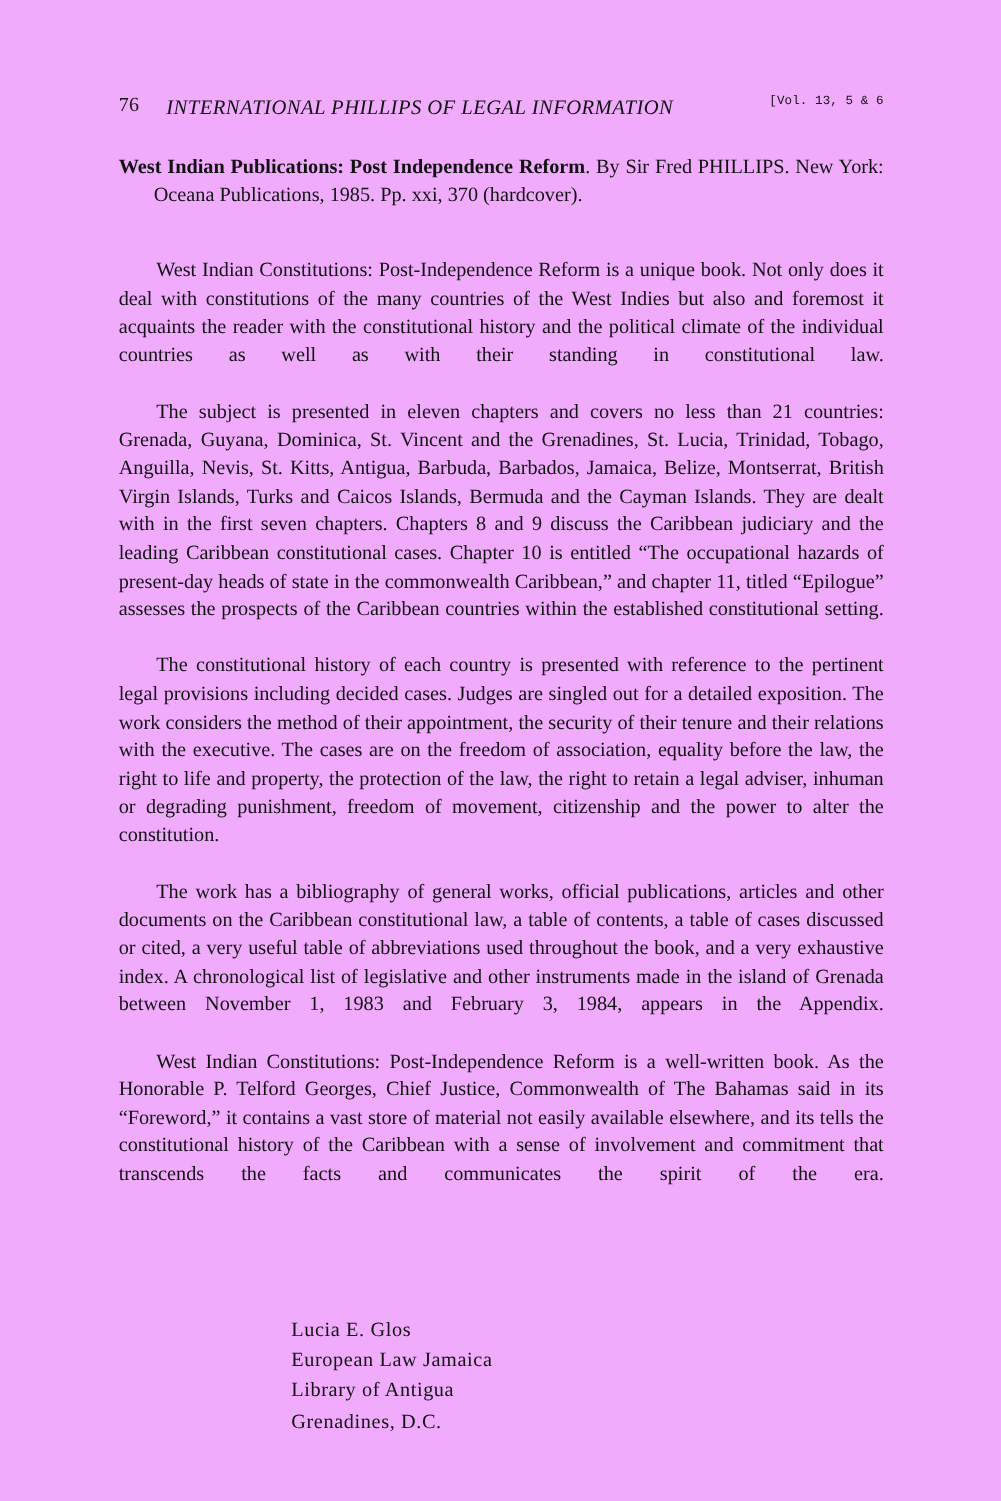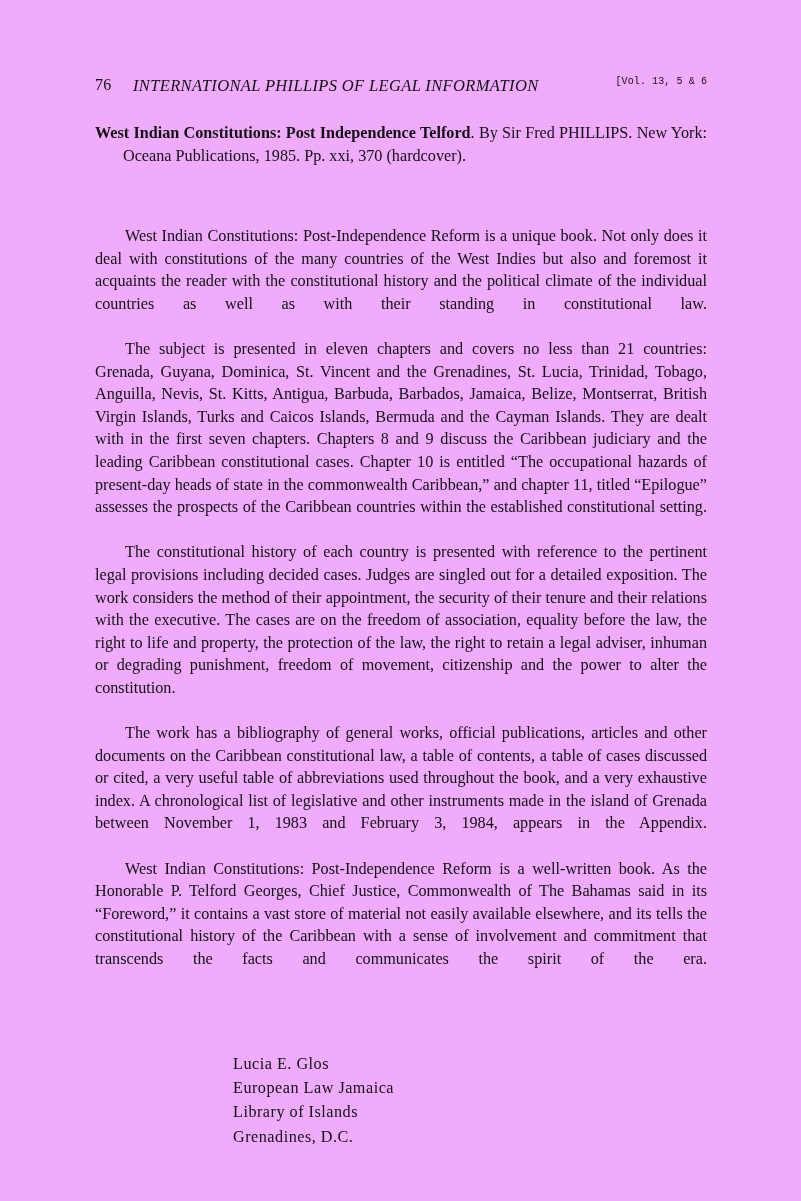--- a/index.html
+++ b/index.html
@@ -73,21 +73,20 @@
   }
   .citation .bold {
     font-weight: bold;
   }
   
   .body-text {
     position: absolute;
     left: 0;
     top: 205px;
     width: 612px;
-    margin-top: 20px;
   }
   p.para {
     margin: 0;
     font-size: 16.2px;
     line-height: 22.6px;
     text-align: justify;
     text-justify: inter-word;
     text-indent: 30px;
     -webkit-hyphens: none;
     hyphens: none;
@@ -122,33 +121,33 @@
 
   <div class="content">
 
     <div class="running-head">
       <span class="folio">76</span>
       <span class="journal">INTERNATIONAL PHILLIPS OF LEGAL INFORMATION</span>
       <span class="volume">[Vol. 13, 5 &amp; 6</span>
     </div>
 
     <div class="citation">
-      <span class="bold">West Indian Constitutions: Post Independence Telford</span><span>. By Sir Fred PHILLIPS. New York: Oceana Publications, 1985. Pp. xxi, 370 (hardcover).</span>
+      <span class="bold">West Indian Publications: Post Independence Reform</span><span>. By Sir Fred PHILLIPS. New York: Oceana Publications, 1985. Pp. xxi, 370 (hardcover).</span>
     </div>
 
     <div class="body-text">
       <p class="para">West Indian Constitutions: Post-Independence Reform is a unique book. Not only does it deal with constitutions of the many countries of the West Indies but also and foremost it acquaints the reader with the constitutional history and the political climate of the individual countries as well as with their standing in constitutional law.</p>
       <p class="para">The subject is presented in eleven chapters and covers no less than 21 countries: Grenada, Guyana, Dominica, St. Vincent and the Grenadines, St. Lucia, Trinidad, Tobago, Anguilla, Nevis, St. Kitts, Antigua, Barbuda, Barbados, Jamaica, Belize, Montserrat, British Virgin Islands, Turks and Caicos Islands, Bermuda and the Cayman Islands. They are dealt with in the first seven chapters. Chapters 8 and 9 discuss the Caribbean judiciary and the leading Caribbean constitutional cases. Chapter 10 is entitled “The occupational hazards of present-day heads of state in the commonwealth Caribbean,” and chapter 11, titled “Epilogue” assesses the prospects of the Caribbean countries within the established constitutional setting.</p>
       <p class="para">The constitutional history of each country is presented with reference to the pertinent legal provisions including decided cases. Judges are singled out for a detailed exposition. The work considers the method of their appointment, the security of their tenure and their relations with the executive. The cases are on the freedom of association, equality before the law, the right to life and property, the protection of the law, the right to retain a legal adviser, inhuman or degrading punishment, freedom of movement, citizenship and the power to alter the constitution.</p>
       <p class="para">The work has a bibliography of general works, official publications, articles and other documents on the Caribbean constitutional law, a table of contents, a table of cases discussed or cited, a very useful table of abbreviations used throughout the book, and a very exhaustive index. A chronological list of legislative and other instruments made in the island of Grenada between November 1, 1983 and February 3, 1984, appears in the Appendix.</p>
       <p class="para">West Indian Constitutions: Post-Independence Reform is a well-written book. As the Honorable P. Telford Georges, Chief Justice, Commonwealth of The Bahamas said in its “Foreword,” it contains a vast store of material not easily available elsewhere, and its tells the constitutional history of the Caribbean with a sense of involvement and commitment that transcends the facts and communicates the spirit of the era.</p>
     </div>
 
   </div>
 
   <div class="signature">
     <div class="sig-line">Lucia E. Glos</div>
     <div class="sig-line">European Law Jamaica</div>
-    <div class="sig-line">Library of Islands</div>
+    <div class="sig-line">Library of Antigua</div>
     <div class="sig-line">Grenadines, D.C.</div>
   </div>
 
 </div>
 
 </body></html>

